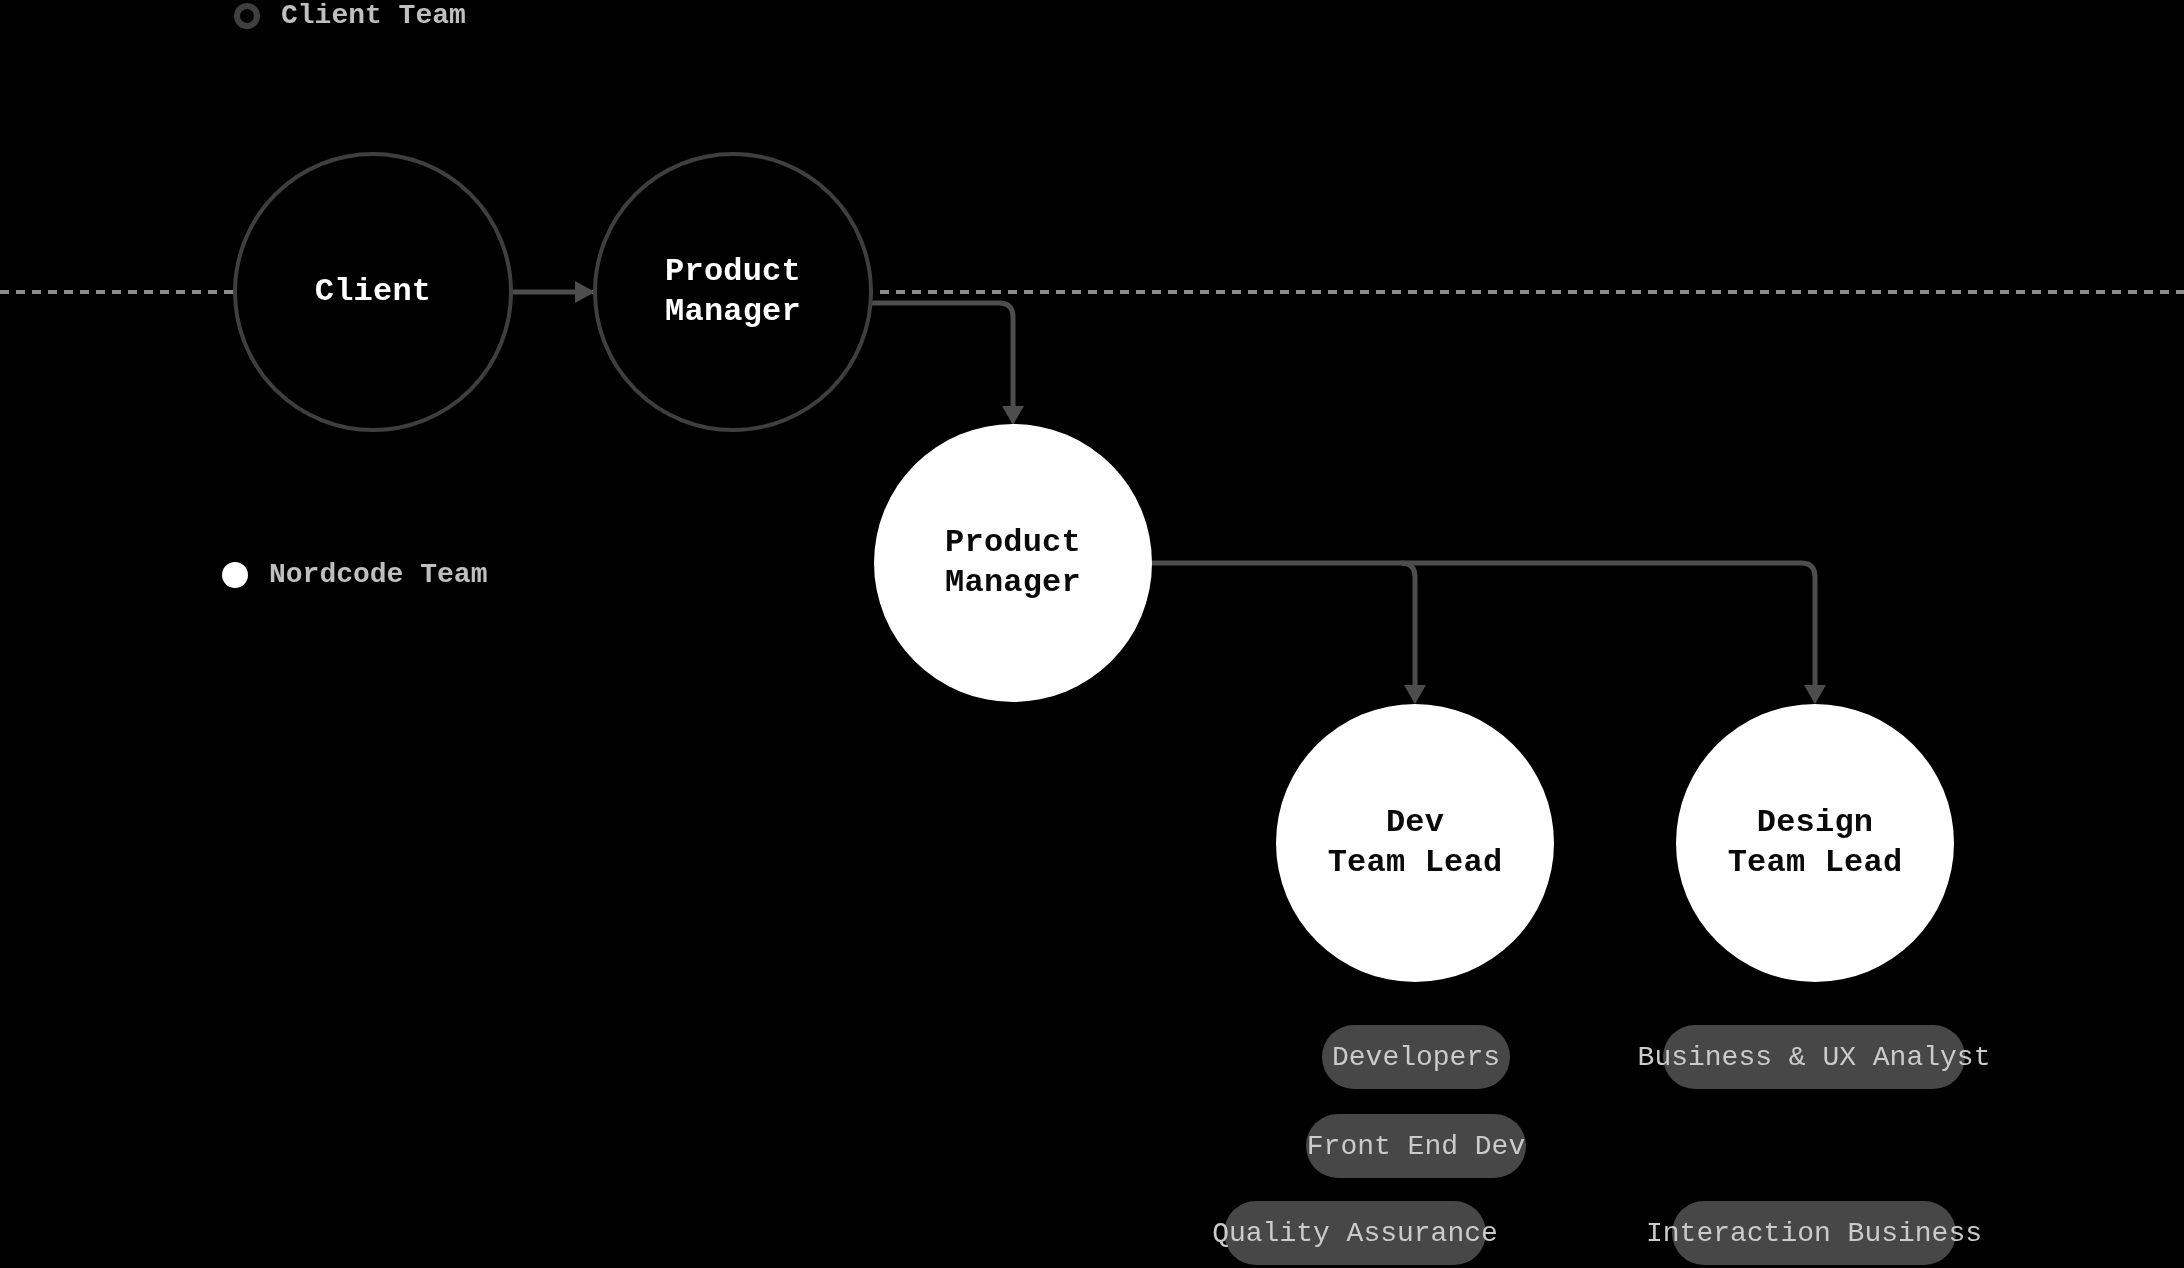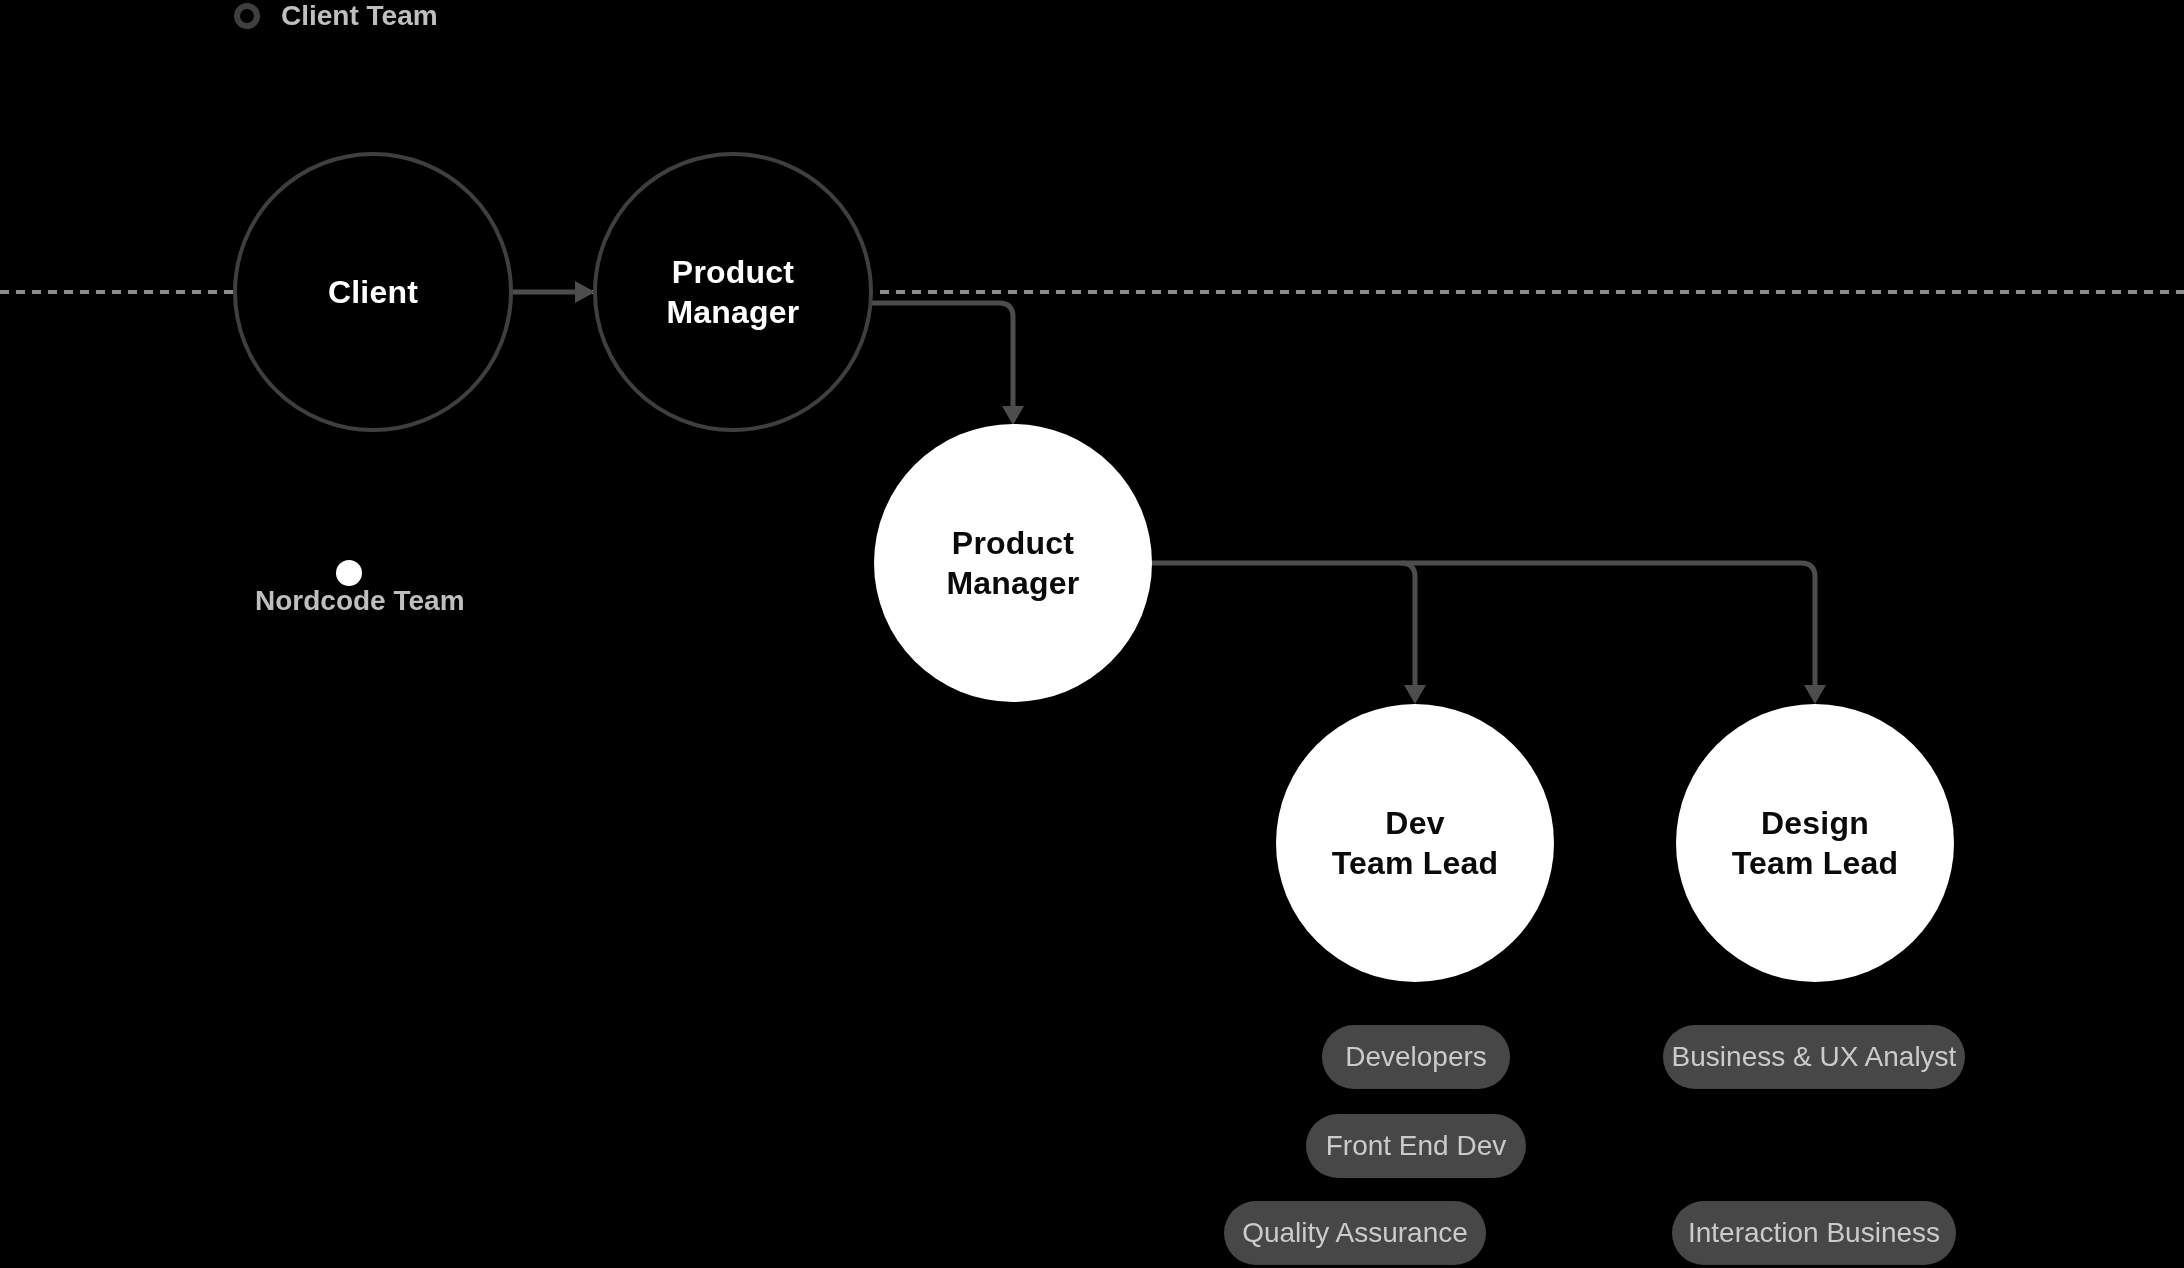--- a/index.html
+++ b/index.html
@@ -1,21 +1,21 @@
 <!DOCTYPE html>
 <html><head>
 <meta charset="utf-8">
 <style>
   html,body{margin:0;padding:0;background:#000;}
   .stage{
     position:relative;
     width:2184px;height:1268px;
     background:#000;
     overflow:hidden;
-    font-family:Liberation Sans, sans-serif;
+    font-family:Liberation Mono, monospace;
   }
   svg.connectors{position:absolute;left:0;top:0;z-index:1;}
   .node{
     position:absolute;
     border-radius:50%;
     display:flex;align-items:center;justify-content:center;
     text-align:center;
     box-sizing:border-box;
     z-index:2;
   }
@@ -85,21 +85,21 @@
 
     <path d="M1401 563 Q1415 563 1415 577 V685" stroke="#4d4d4d" stroke-width="5" fill="none"></path>
     <polygon points="1404,685 1426,685 1415,704" fill="#4d4d4d"></polygon>
   </svg>
 
   <div class="legend-item" style="left:234px;top:1px;">
     <span class="legend-swatch ring"></span>
     <span class="legend-label">Client Team</span>
   </div>
 
-  <div class="legend-item" style="left:234px;top:560px;flex-direction:column;">
+  <div class="legend-item" style="left:222px;top:560px;">
     <span class="legend-swatch dot"></span>
     <span class="legend-label">Nordcode Team</span>
   </div>
 
   <div class="node outlined" style="left:233px;top:152px;">
     <span class="label">Client</span>
   </div>
 
   <div class="node outlined" style="left:593px;top:152px;">
     <span class="label">Product

